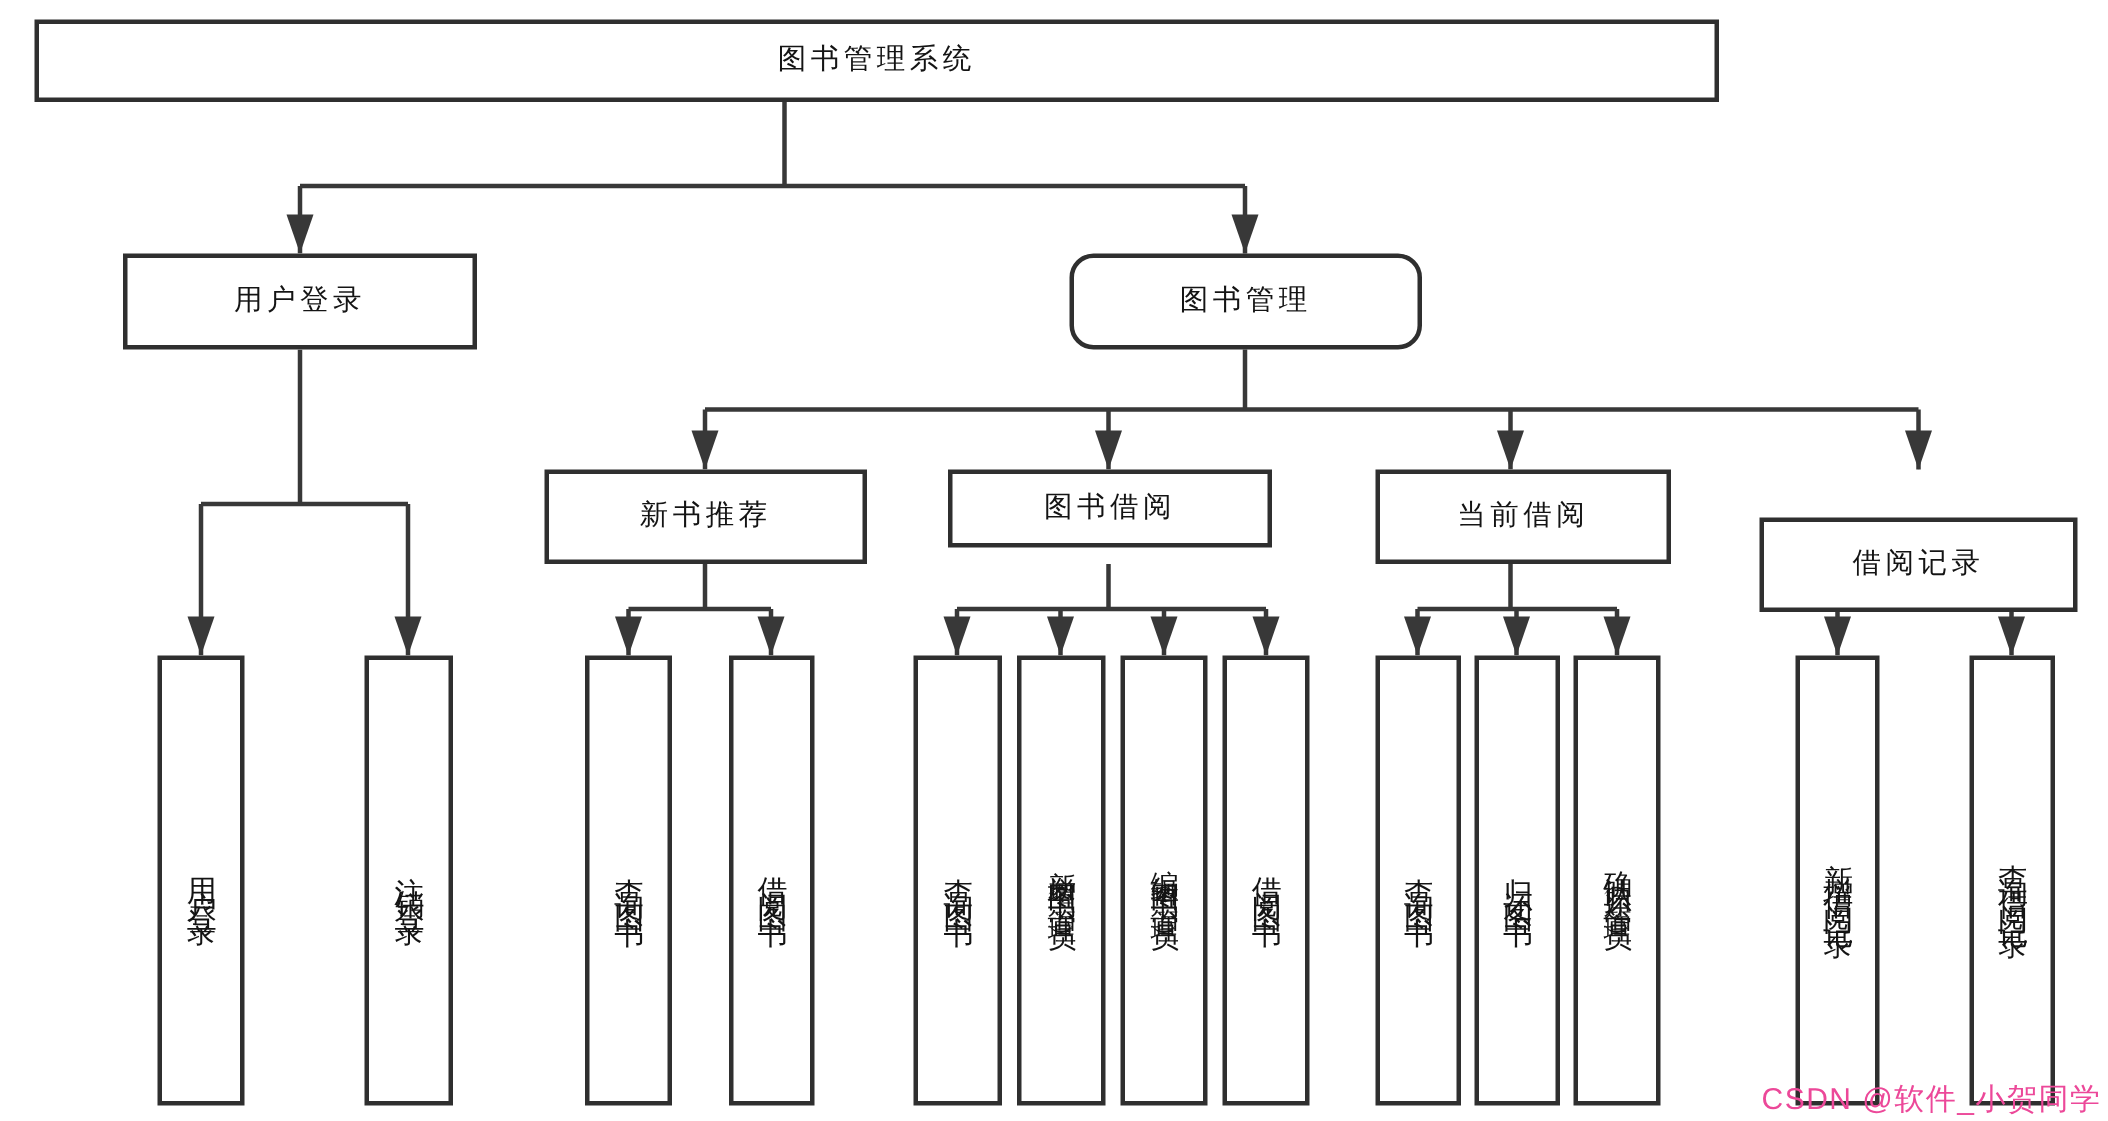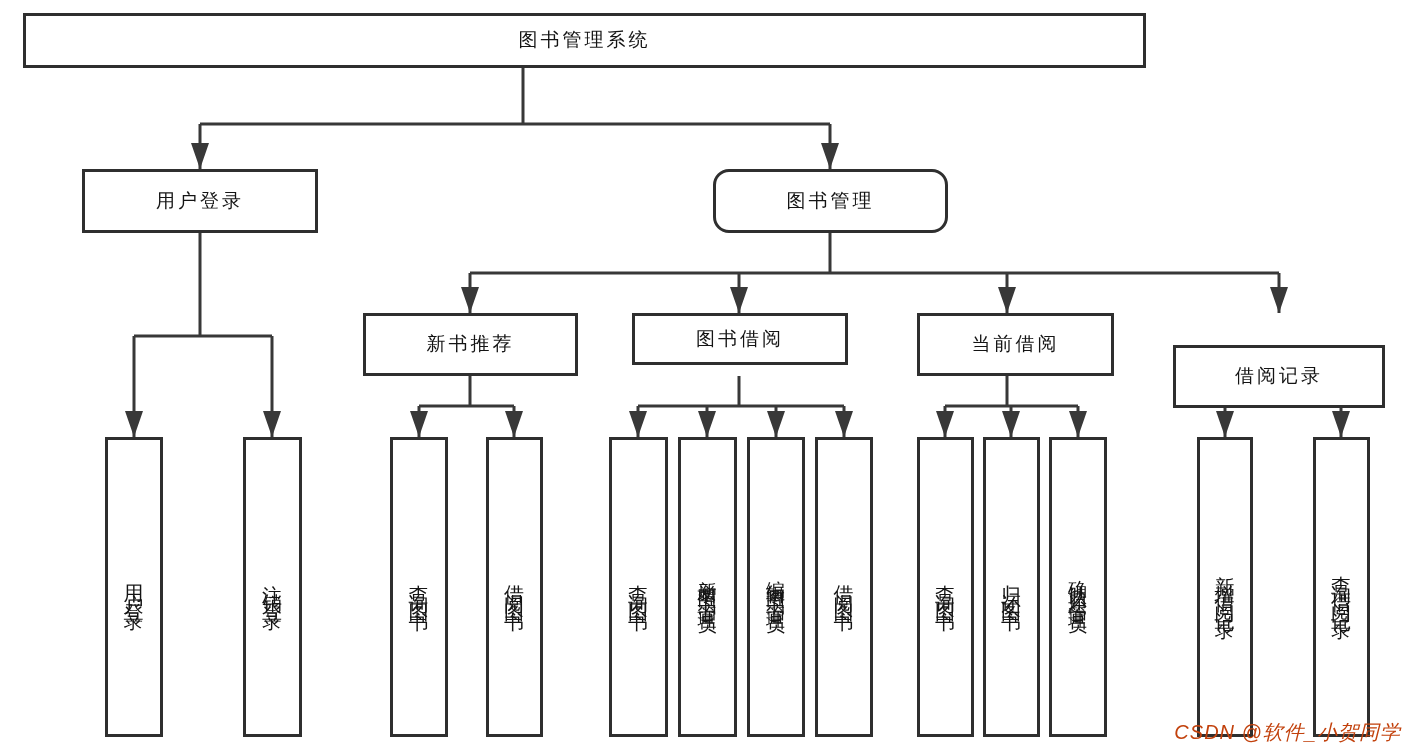--- a/index.html
+++ b/index.html
@@ -45,25 +45,24 @@
   }
   .v-node.long{
     font-size:19px;
     letter-spacing:5px;
   }
   .watermark{
     position:absolute;
     right:4px;
     bottom:1px;
     font-size:20px;
-    color:#c2410c;
+    color:#ec4899;
     letter-spacing:1px;
     white-space:nowrap;
     z-index:5;
-    font-style:italic;
   }
 </style>
 </head>
 <body>
 
 <div class="canvas">
 
   <svg class="connectors" viewBox="0 0 1405 747" xmlns="http://www.w3.org/2000/svg">
     <g stroke="#383838" stroke-width="3" fill="none">
       <path d="M523 68 V124 M200 124 H830 M200 124 V169 M830 124 V169"></path>

